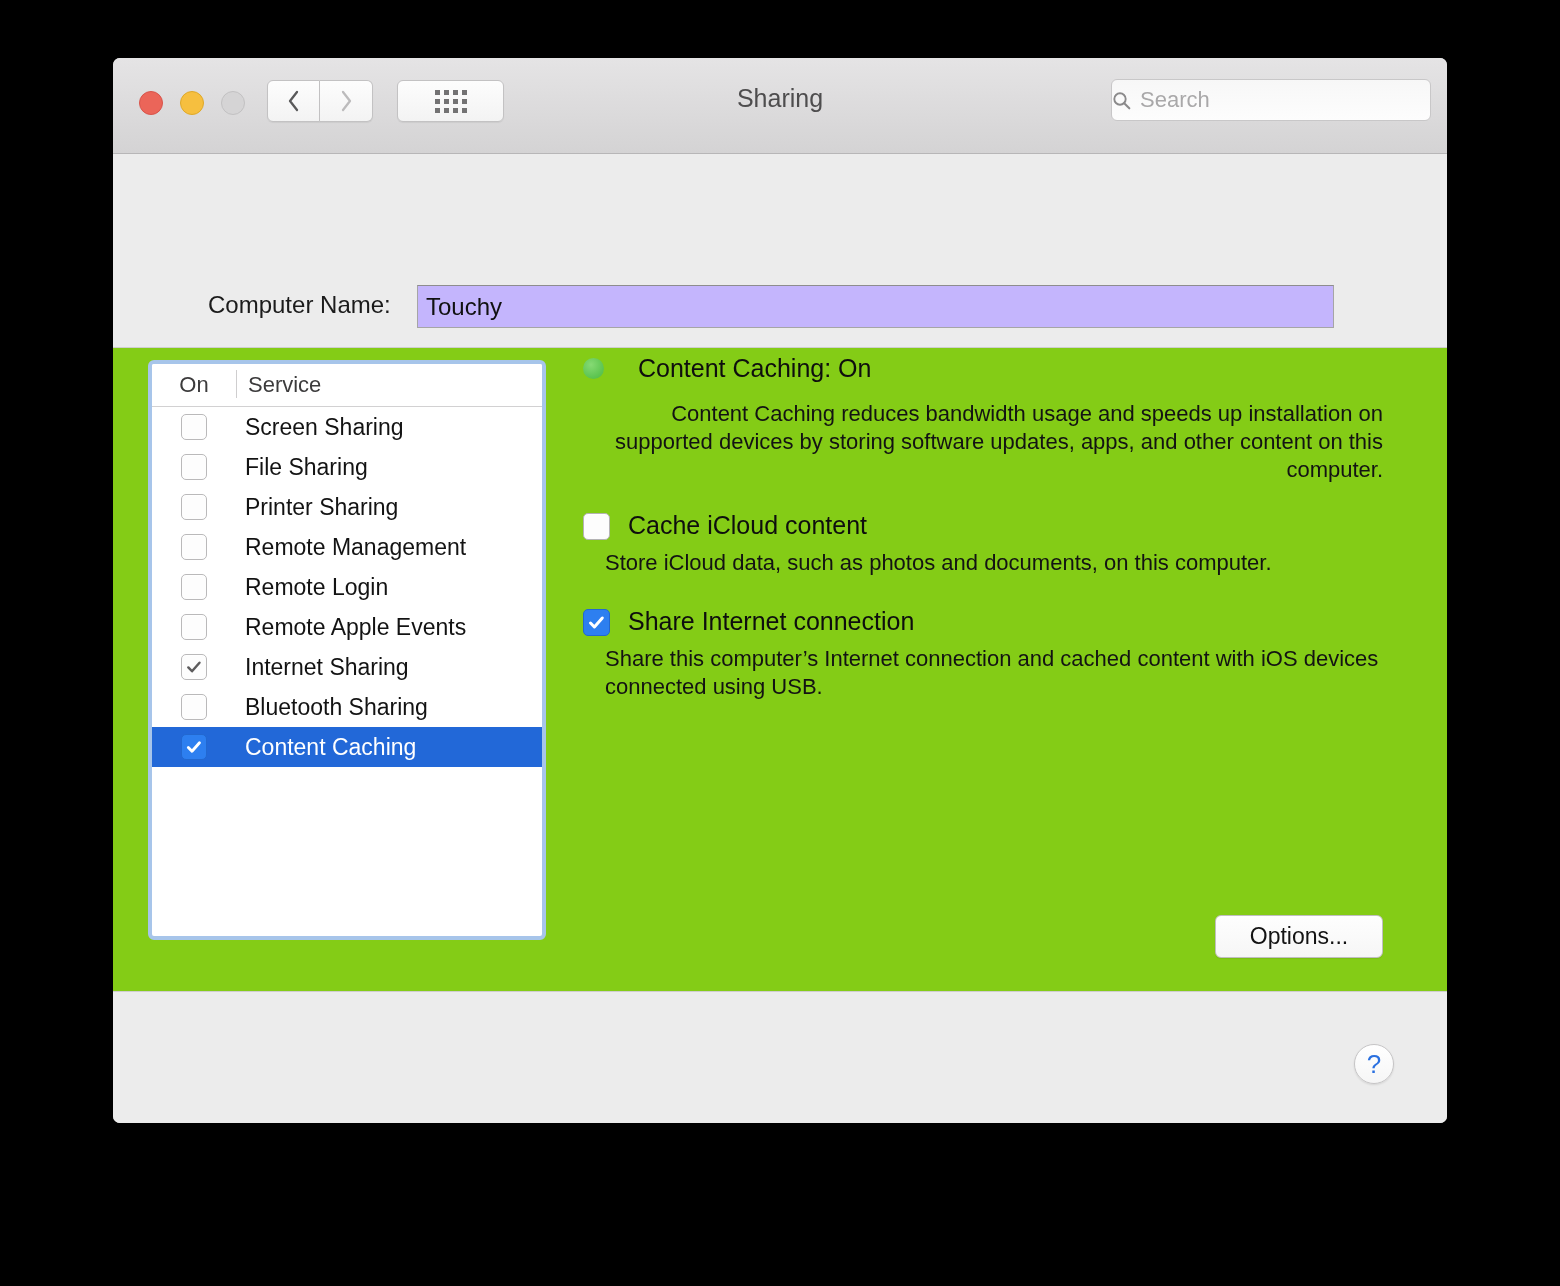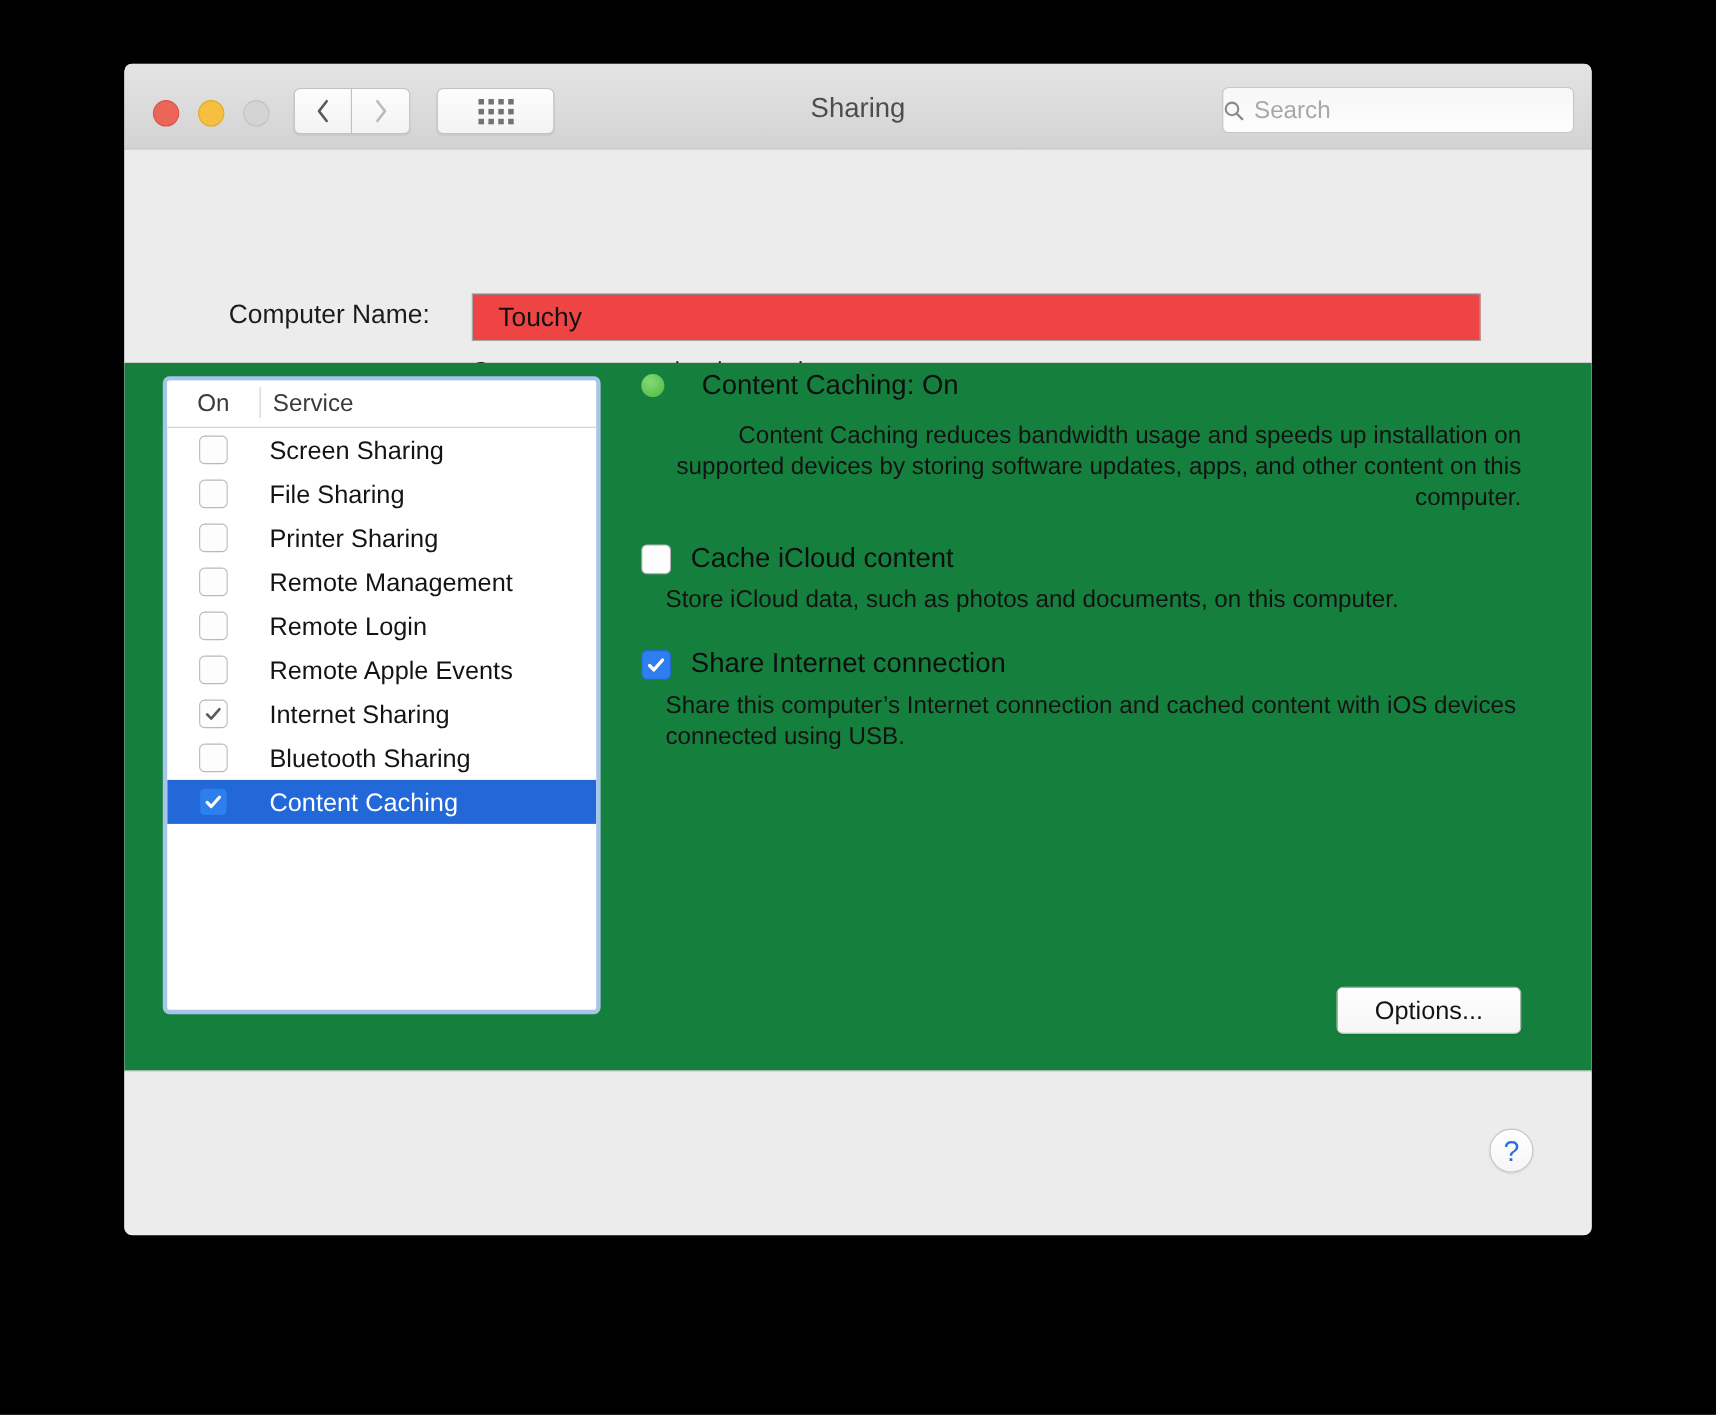--- a/index.html
+++ b/index.html
@@ -24,21 +24,21 @@
     height: 1065px;
     border-radius: 7px;
     overflow: hidden;
     background: #ececec;
     box-shadow: 0 14px 40px rgba(0,0,0,0.55);
   }
 
   
   .titlebar {
     position: relative;
-    height: 78px;
+    height: 96px;
     background: linear-gradient(to bottom, #e5e4e5 0%, #d4d3d4 100%);
     border-bottom: 1px solid #b7b6b7;
     box-sizing: border-box;
   }
   .traffic {
     position: absolute;
     top: 33px;
     display: flex;
     gap: 17px;
   }
@@ -128,27 +128,27 @@
   }
   .cn-label {
     position: absolute;
     left: 95px; top: 137px;
     width: 210px;
     font-size: 24px;
     color: #1b1b1b;
   }
   .cn-field {
     position: absolute;
-    left: 316px; top: 131px;
+    left: 304px; top: 131px;
     width: 917px; height: 43px;
-    background: #ef4444;
+    background: #c4b5fd;
     border: 1px solid #a6a5a6;
     border-top-color: #8e8d8e;
     box-sizing: border-box;
-    padding: 0 23px;
+    padding: 0 8px;
     font-size: 24px;
     color: #111111;
     font-family: "Liberation Sans", sans-serif;
     line-height: 41px;
     border-radius: 0;
     outline: none;
   }
   .cn-sub {
     position: absolute;
     left: 316px; top: 186px;
@@ -169,21 +169,21 @@
     color: #131313;
     font-family: "Liberation Sans", sans-serif;
     box-shadow: 0 1px 1px rgba(0,0,0,0.07);
     cursor: default;
   }
 
   
   .pane-mid {
     position: relative;
     height: 644px;
-    background: #15803d;
+    background: #84cc16;
     border-bottom: 1px solid #cfcecf;
     box-sizing: border-box;
   }
 
   
   .list-wrap {
     position: absolute;
     left: 35px; top: 12px;
     width: 398px; height: 580px;
     border: 4px solid #a7c5ea;

